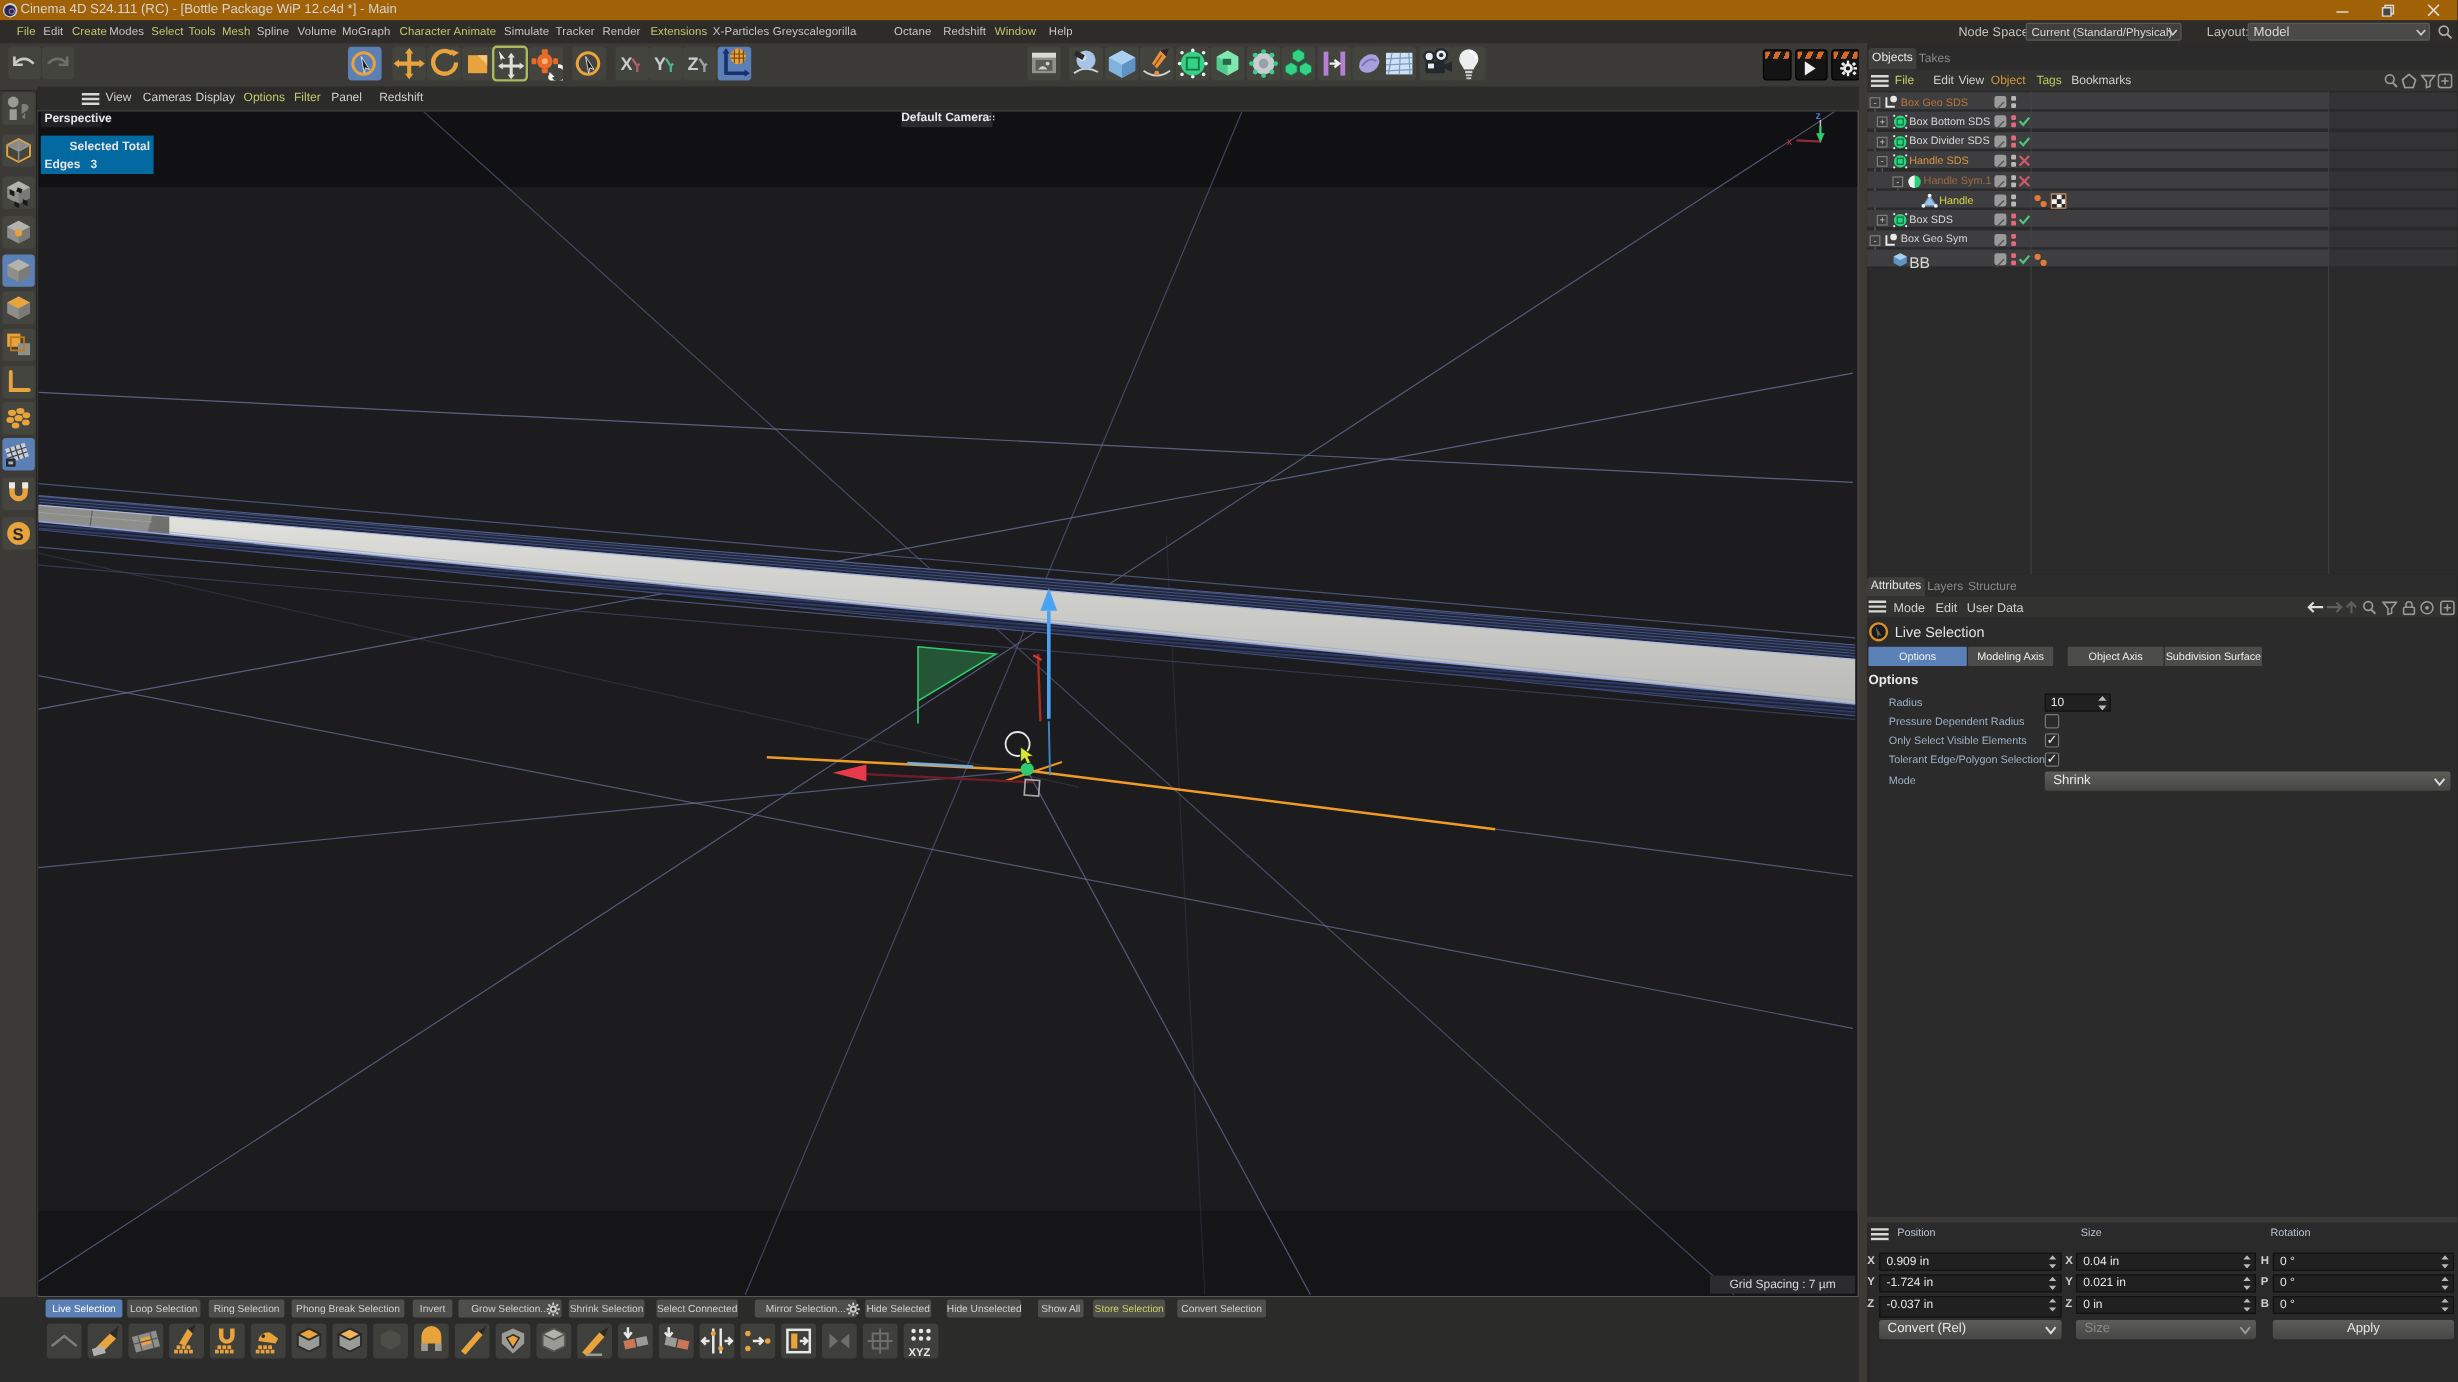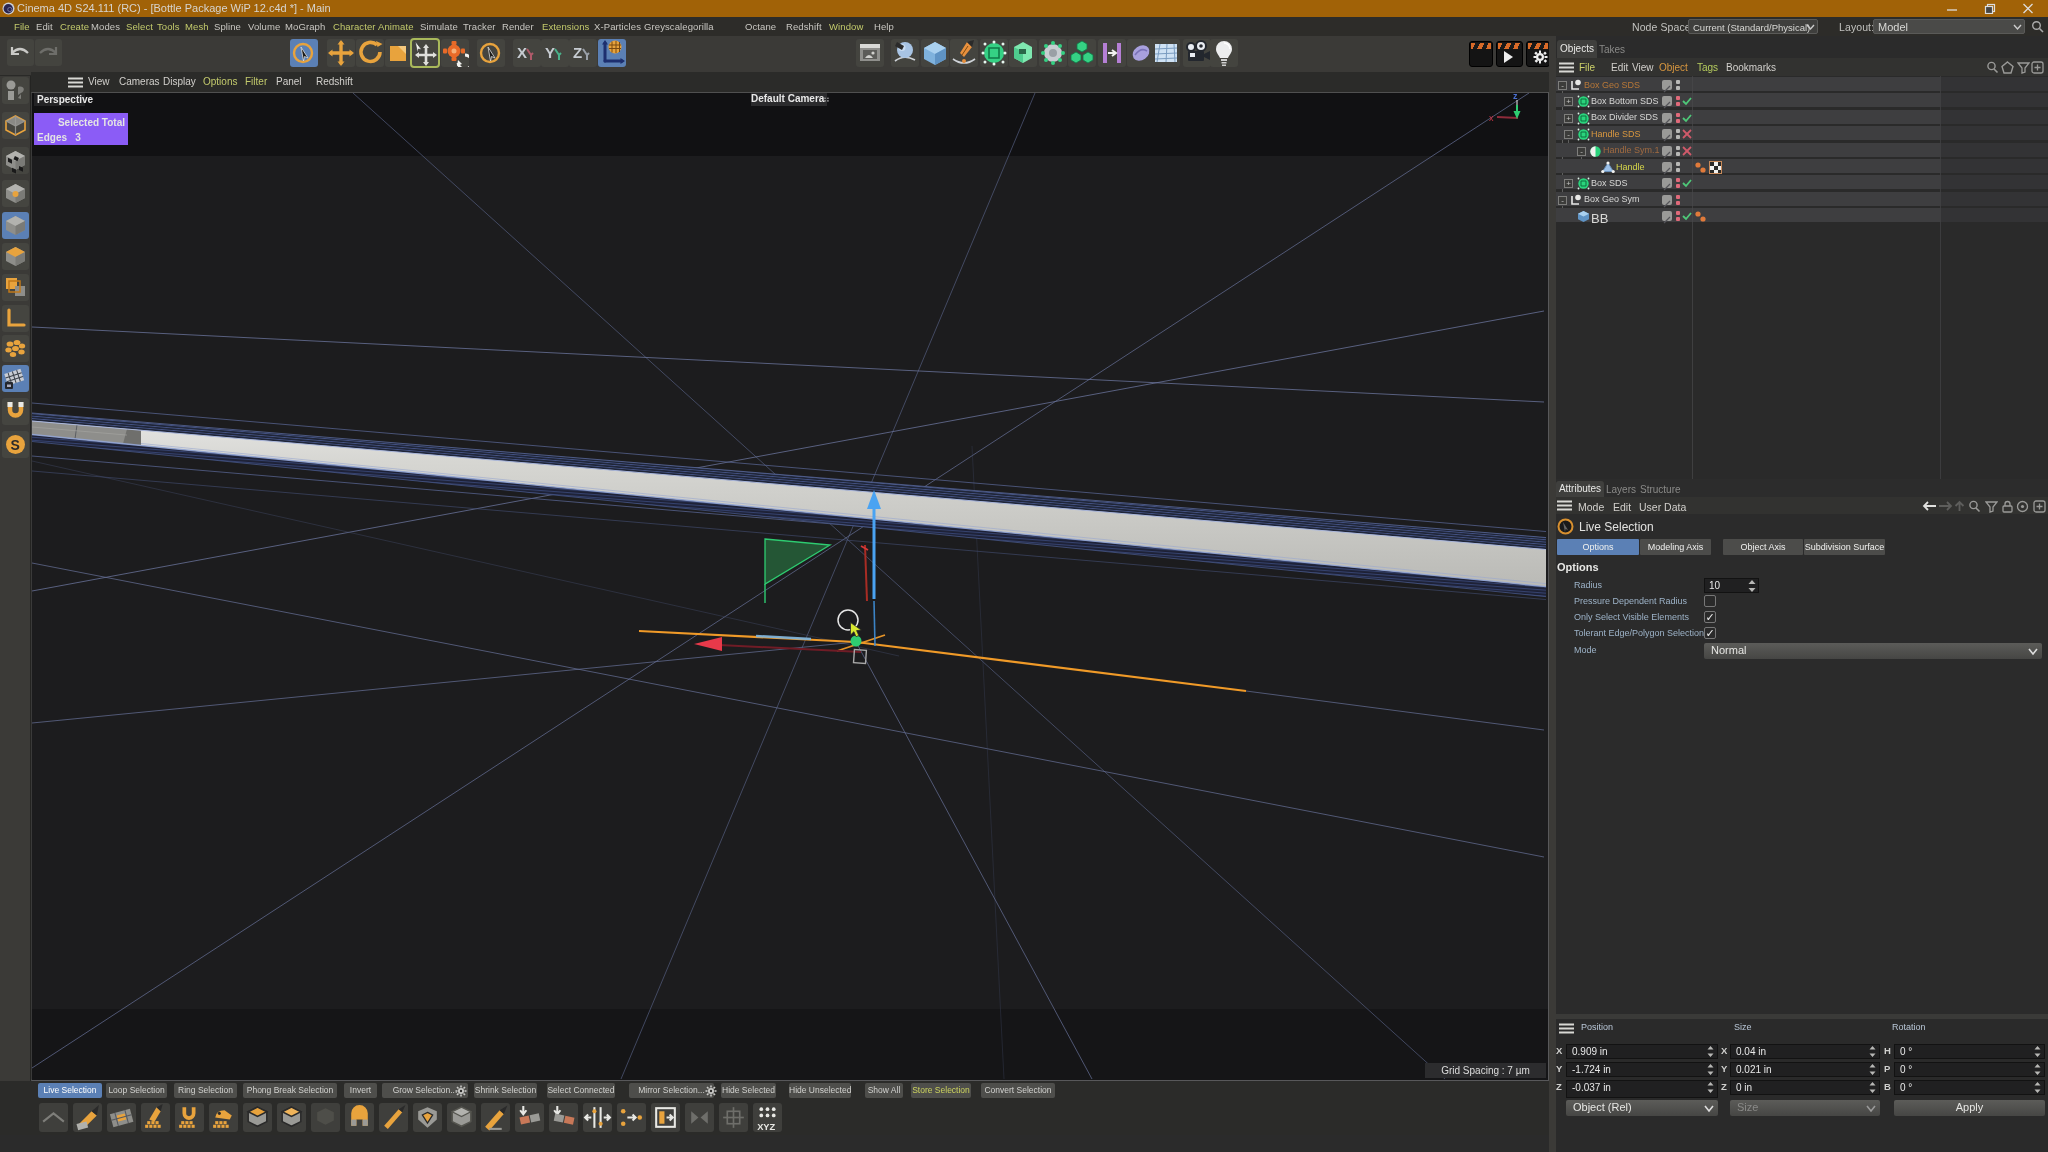--- a/index.html
+++ b/index.html
@@ -16,21 +16,21 @@
 .tbtn.bluebg { background:#5b80b5; }
 .tbtn.greenbrd { background:#45453f; outline:2px solid #a9b95b; outline-offset:-1px; }
 #leftbar { left:0; top:76px; width:31px; height:1005px; background:#3b3a37; border-right:1px solid #242422; }
 .lbtn { position:absolute; left:2px; width:27px; height:27px; background:#454540; border-radius:3px; }
 .lbtn.bluebg { background:#5b80b5; }
 #vpmenu { left:31px; top:72px; width:1518px; height:20px; background:#2b2b29; }
 #vpmenu span { position:absolute; top:4px; font-size:10px; color:#d2d0cc; white-space:nowrap; }
 #canvas { left:31px; top:92px; width:1518px; height:989px; background:#1c1c1e;
   border-top:1px solid #505050; border-left:1px solid #3a3a3a; border-right:2px solid #58585a; border-bottom:2px solid #58585a; }
 #ovl-persp { position:absolute; left:2px; top:0px; width:51px; height:13px; background:#232325; color:#e8e8e8; font-size:10px; font-weight:bold; padding:1px 0 0 3px; }
-#ovl-sel { position:absolute; left:2px; top:20px; width:94px; height:32px; background:#8b5cf6; color:#e4e4e4; font-size:10px; font-weight:bold; }
+#ovl-sel { position:absolute; left:2px; top:20px; width:94px; height:32px; background:#0369a1; color:#e4e4e4; font-size:10px; font-weight:bold; }
 #ovl-cam { position:absolute; left:719px; top:0px; width:76px; white-space:nowrap; height:13px; background:#2b2b2d; color:#e8e8e8; font-size:10px; font-weight:bold; text-align:center; }
 #ovl-grid { position:absolute; left:1393px; top:970px; width:121px; height:15px; background:#2c2c2e; color:#dcdcdc; font-size:10px; padding-top:2px; text-align:center; }
 #selrow { left:0; top:1081px; width:1549px; height:19px; background:#2b2b29; }
 .selbtn { position:absolute; top:2px; height:15px; background:#4e4e4b; border-radius:2px; color:#d2d2cf; font-size:8.5px; text-align:center; line-height:15px; white-space:nowrap; overflow:hidden; }
 .selbtn.bluebg { background:#5b80b5; color:#fff; }
 #iconrow { left:0; top:1100px; width:1549px; height:35px; background:#2b2b29; }
 .ibtn { position:absolute; top:3px; width:29px; height:29px; background:#3f3f3c; border-radius:3px; }
 #statusbar { left:0; top:1135px; width:1556px; height:17px; background:#2e2e2c; color:#c9c9c6; font-size:11px; }
 #rdivider { left:1549px; top:36px; width:7px; height:1116px; background:#3b3a37; }
 #rpanel { left:1556px; top:36px; width:492px; height:1116px; background:#2b2b2b; }
@@ -1055,21 +1055,21 @@
         <path d="M5 0 l3.5 4 h-7 Z M5 12 l3.5 -4 h-7 Z" fill="#b8b8b6"></path>
       </svg>
 <span class="attrlabel" style="left:18px;top:560px">Pressure Dependent Radius</span>
 <div class="chk" style="left:148px;top:559px"></div>
 <span class="attrlabel" style="left:18px;top:576px">Only Select Visible Elements</span>
 <div class="chk" style="left:148px;top:575px">✓</div>
 <span class="attrlabel" style="left:18px;top:592px">Tolerant Edge/Polygon Selection</span>
 <div class="chk" style="left:148px;top:591px">✓</div>
 <span class="attrlabel" style="left:18px;top:609px">Mode</span>
 <div class="ddown" style="left:148px;top:607px;width:338px;height:16px">
-        <span style="position:absolute;left:7px;top:1px">Normal</span>
+        <span style="position:absolute;left:7px;top:1px">Shrink</span>
         <svg style="position:absolute;right:4px;top:5px" width="10" height="8">
           <path d="M1 1 L5 6 L9 1" fill="none" stroke="#ddd" stroke-width="1.6"></path>
         </svg>
       </div>
 <div class="abs" style="left:0;top:978px;width:492px;height:5px;background:#3a3a38"></div>
 <div class="abs" style="left:0;top:983px;width:492px;height:133px;background:#2a2a2a"></div>
 <svg class="abs" style="left:3px;top:987px" width="15" height="11">
         <g stroke="#d8d8d4" stroke-width="2">
           <line x1="0" y1="1.5" x2="15" y2="1.5"></line>
           <line x1="0" y1="5.5" x2="15" y2="5.5"></line>
@@ -1136,21 +1136,21 @@
         <path d="M4.5 0 l3 3.5 h-6 Z M4.5 11 l3 -3.5 h-6 Z" fill="#b8b8b6"></path>
       </svg>
 <span class="abs" style="left:328px;top:1045px;color:#d0d0ce;font-size:9.5px;font-weight:bold">B</span>
 <div class="inbox" style="left:338px;top:1044px;width:151px;height:15px">
         <span style="position:absolute;left:5px;top:1px">0 °</span>
       </div>
 <svg class="abs" style="left:477px;top:1046px" width="9" height="11">
         <path d="M4.5 0 l3 3.5 h-6 Z M4.5 11 l3 -3.5 h-6 Z" fill="#b8b8b6"></path>
       </svg>
 <div class="ddown" style="left:10px;top:1064px;width:152px;height:16px">
-        <span style="position:absolute;left:7px;top:1px">Object (Rel)</span>
+        <span style="position:absolute;left:7px;top:1px">Convert (Rel)</span>
         <svg style="position:absolute;right:4px;top:5px" width="10" height="8">
           <path d="M1 1 L5 6 L9 1" fill="none" stroke="#ddd" stroke-width="1.6"></path>
         </svg>
       </div>
 <div class="ddown" style="left:174px;top:1064px;width:150px;height:16px;color:#8a8a88">
         <span style="position:absolute;left:7px;top:1px">Size</span>
         <svg style="position:absolute;right:4px;top:5px" width="10" height="8">
           <path d="M1 1 L5 6 L9 1" fill="none" stroke="#999" stroke-width="1.6"></path>
         </svg>
       </div>

